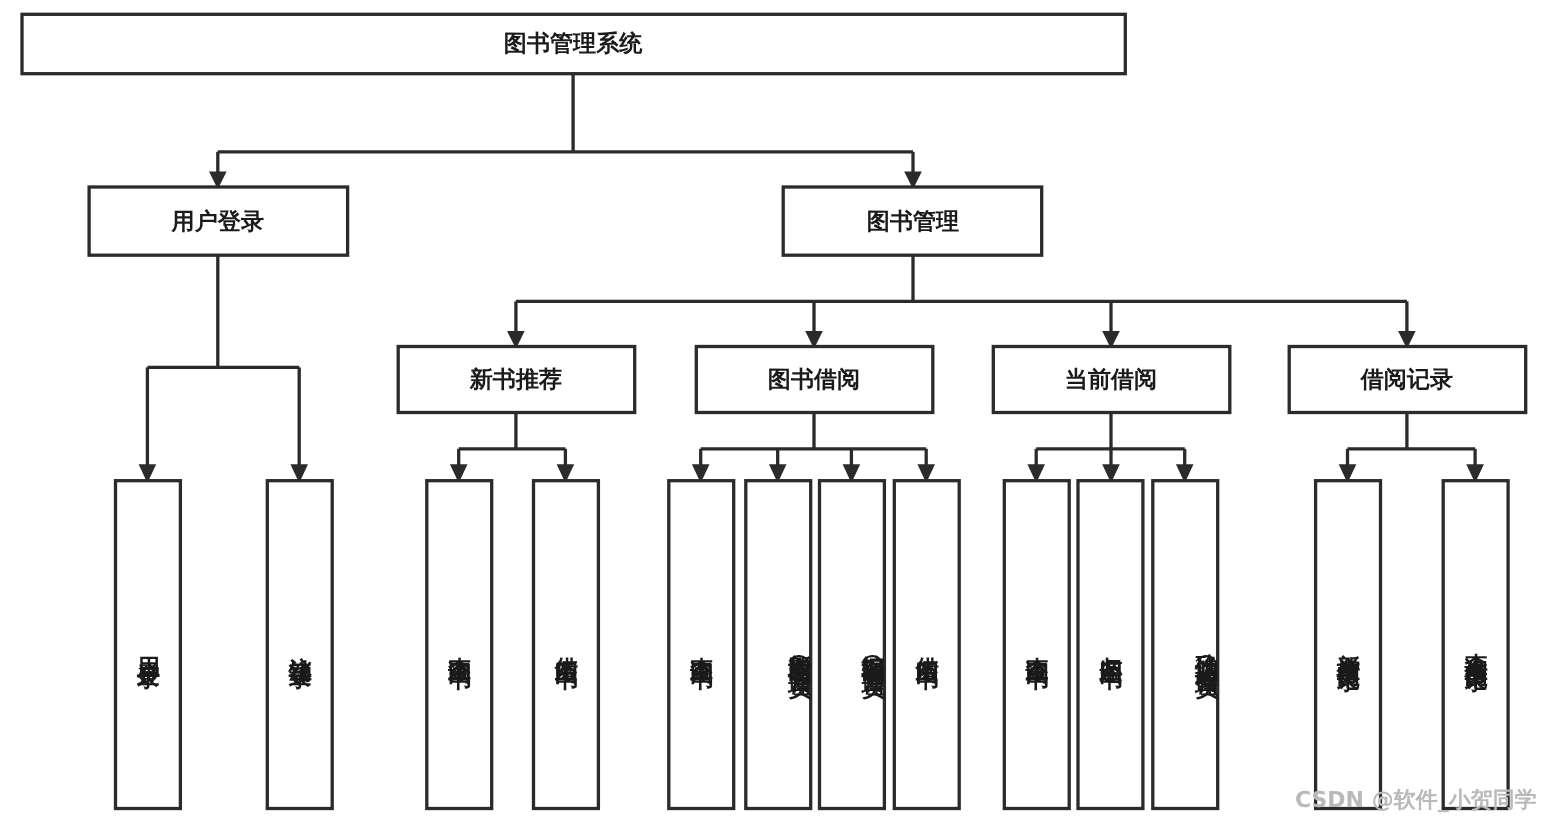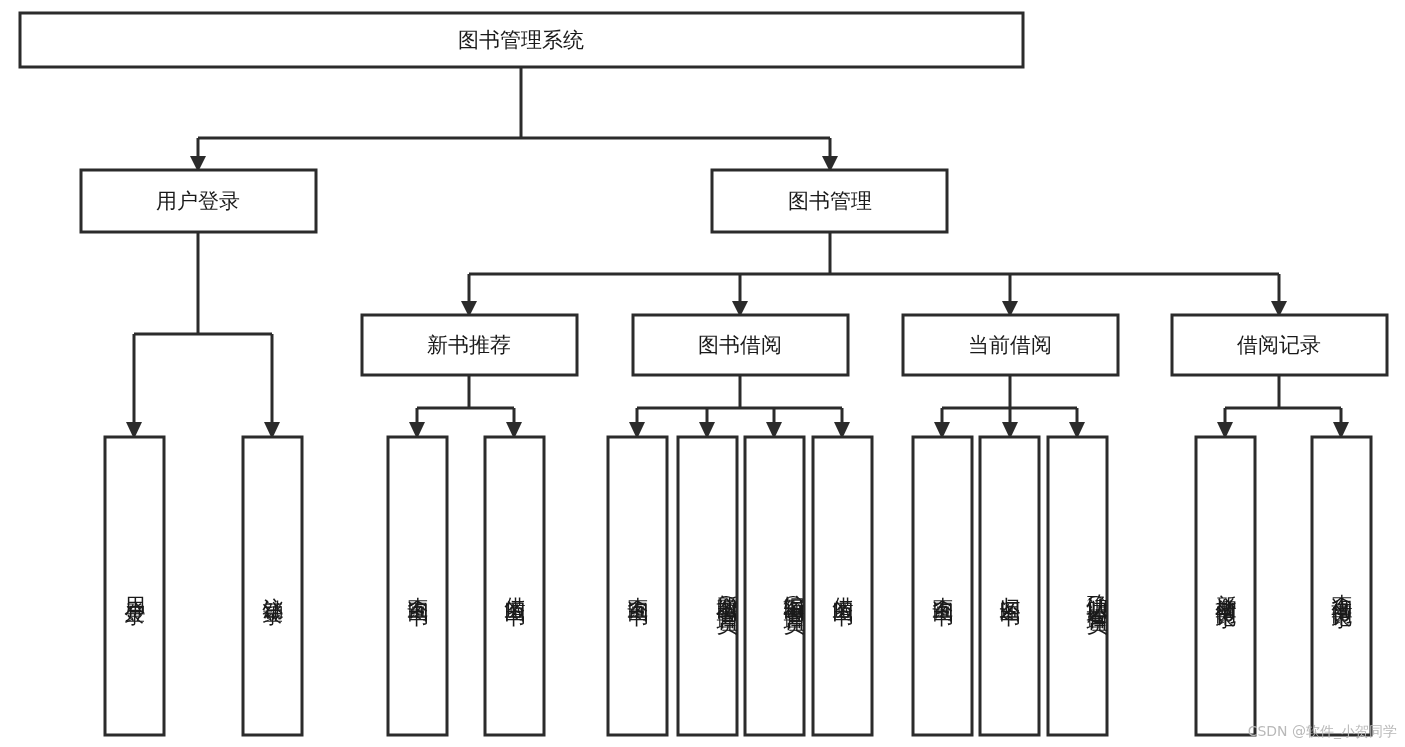--- a/index.html
+++ b/index.html
@@ -10,20 +10,21 @@
   body {
     width: 1405px;
     height: 747px;
     font-family: "DejaVu Sans", "Liberation Sans", sans-serif;
     overflow: hidden;
   }
   #diagram-root {
     position: relative;
     width: 1405px;
     height: 747px;
+    font-weight: bold;
   }
   svg.flow {
     position: absolute;
     top: 0;
     left: 0;
     width: 1405px;
     height: 747px;
   }
   .node-box {
     fill: #ffffff;
@@ -60,21 +61,21 @@
     align-items: center;
     justify-content: center;
     white-space: nowrap;
     pointer-events: none;
   }
   .watermark {
     position: absolute;
     right: 8px;
     bottom: 6px;
     font-family: "DejaVu Sans", "Liberation Sans", sans-serif;
-    font-size: 14px;
+    font-size: 20px;
     color: #b9b9b9;
     white-space: nowrap;
   }
 </style>
 </head>
 <body>
 
 <div id="diagram-root">
 
   <svg class="flow" viewBox="0 0 1405 747">

